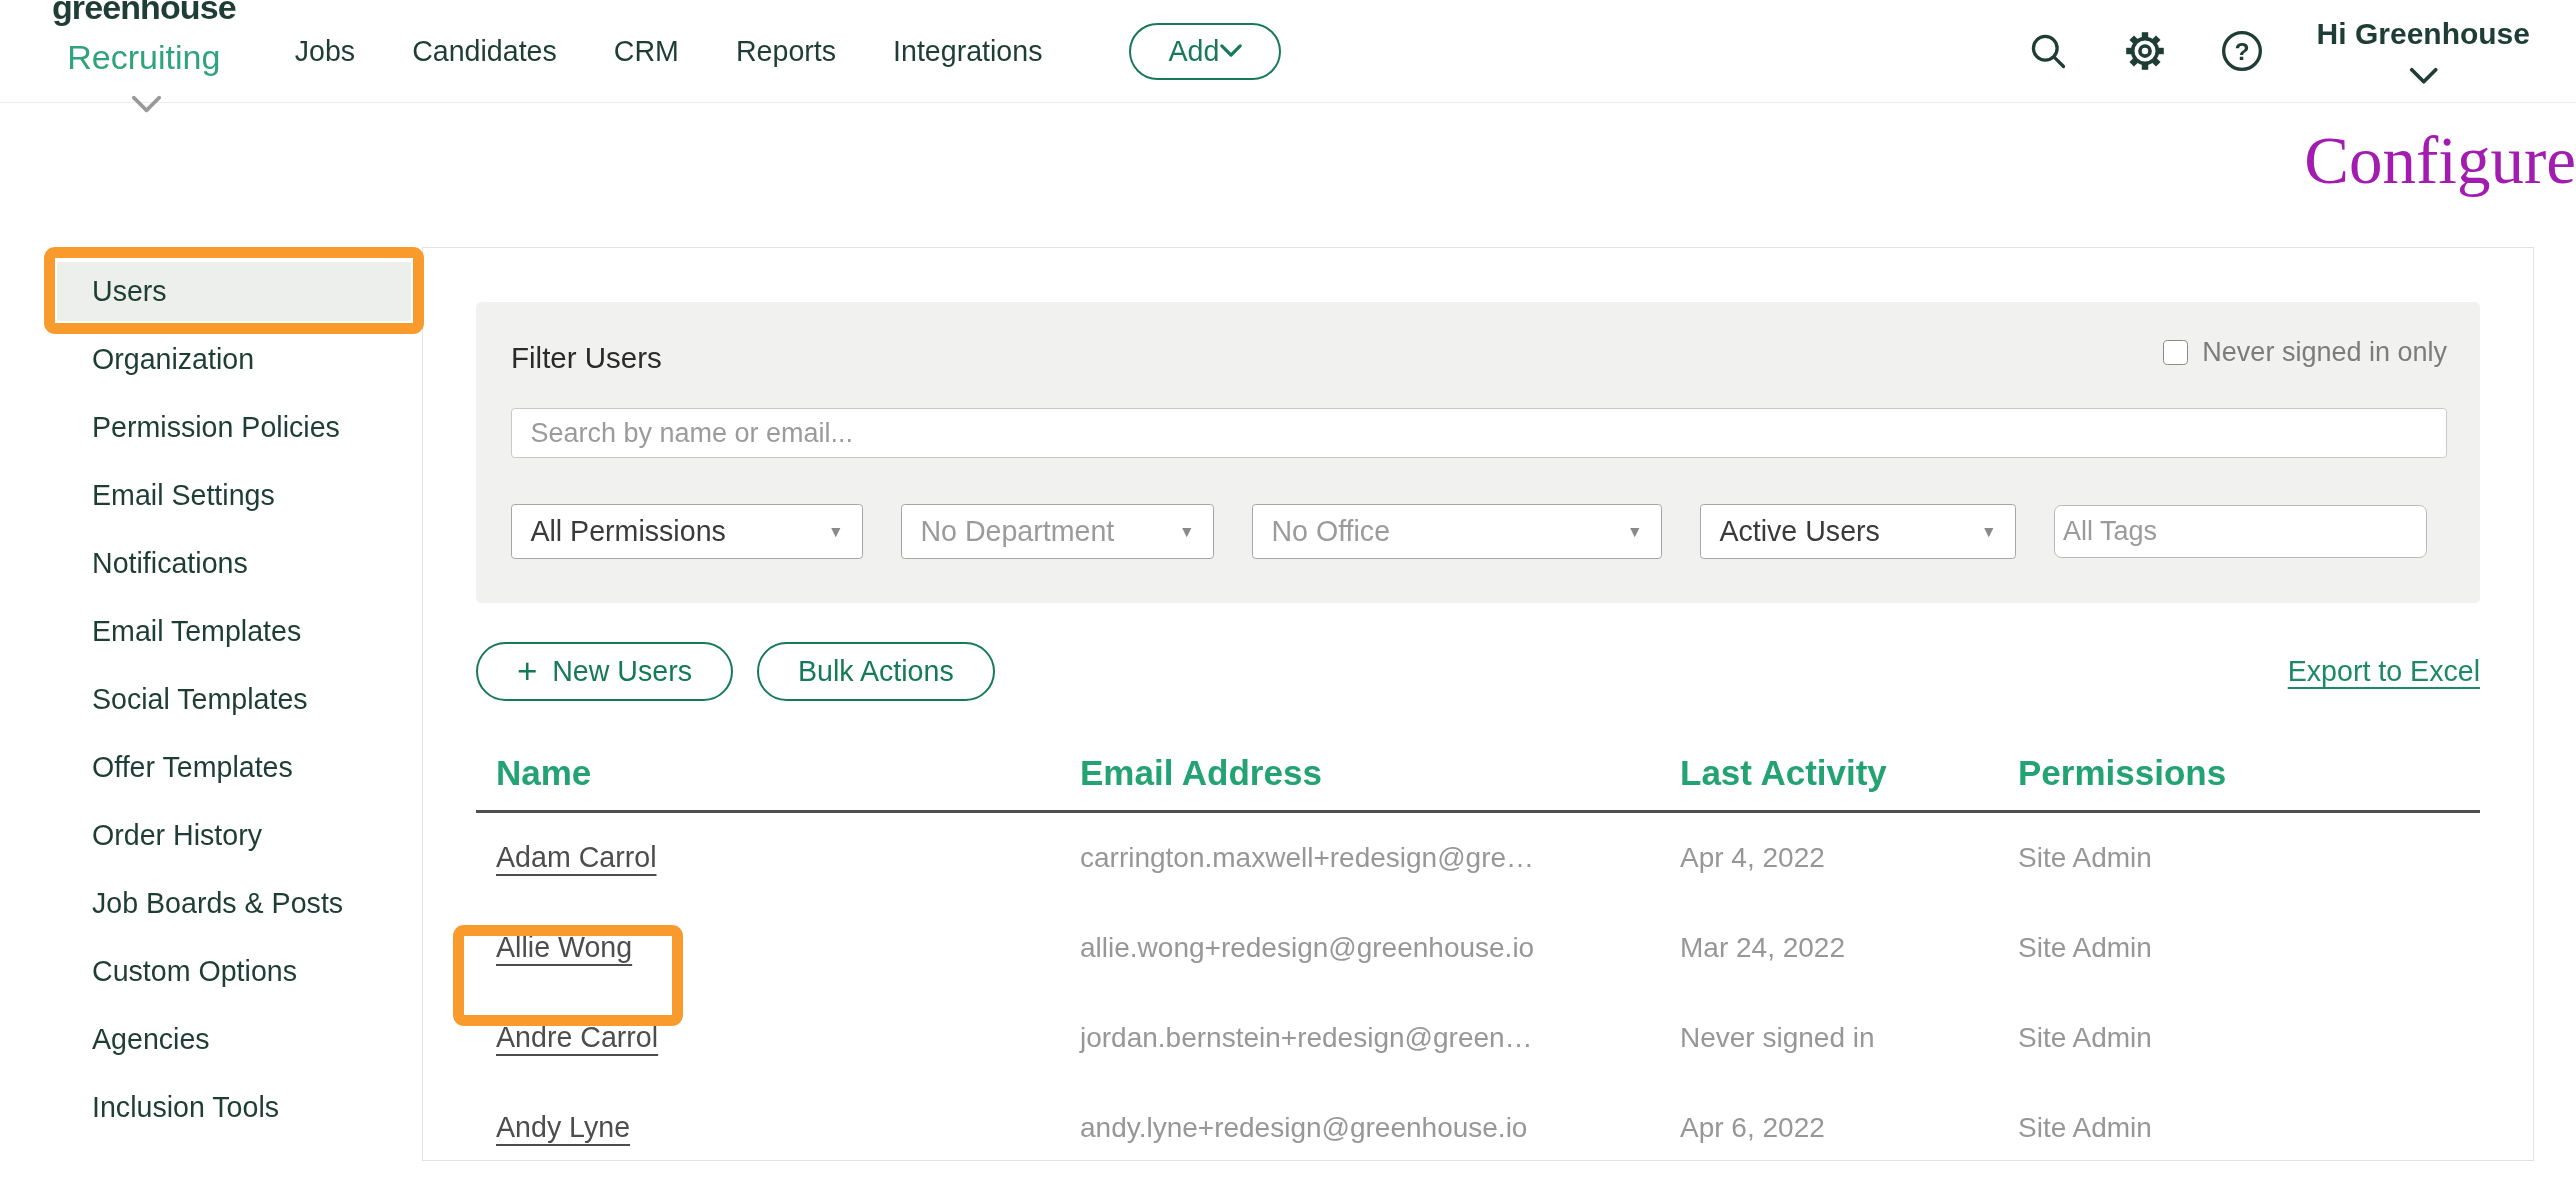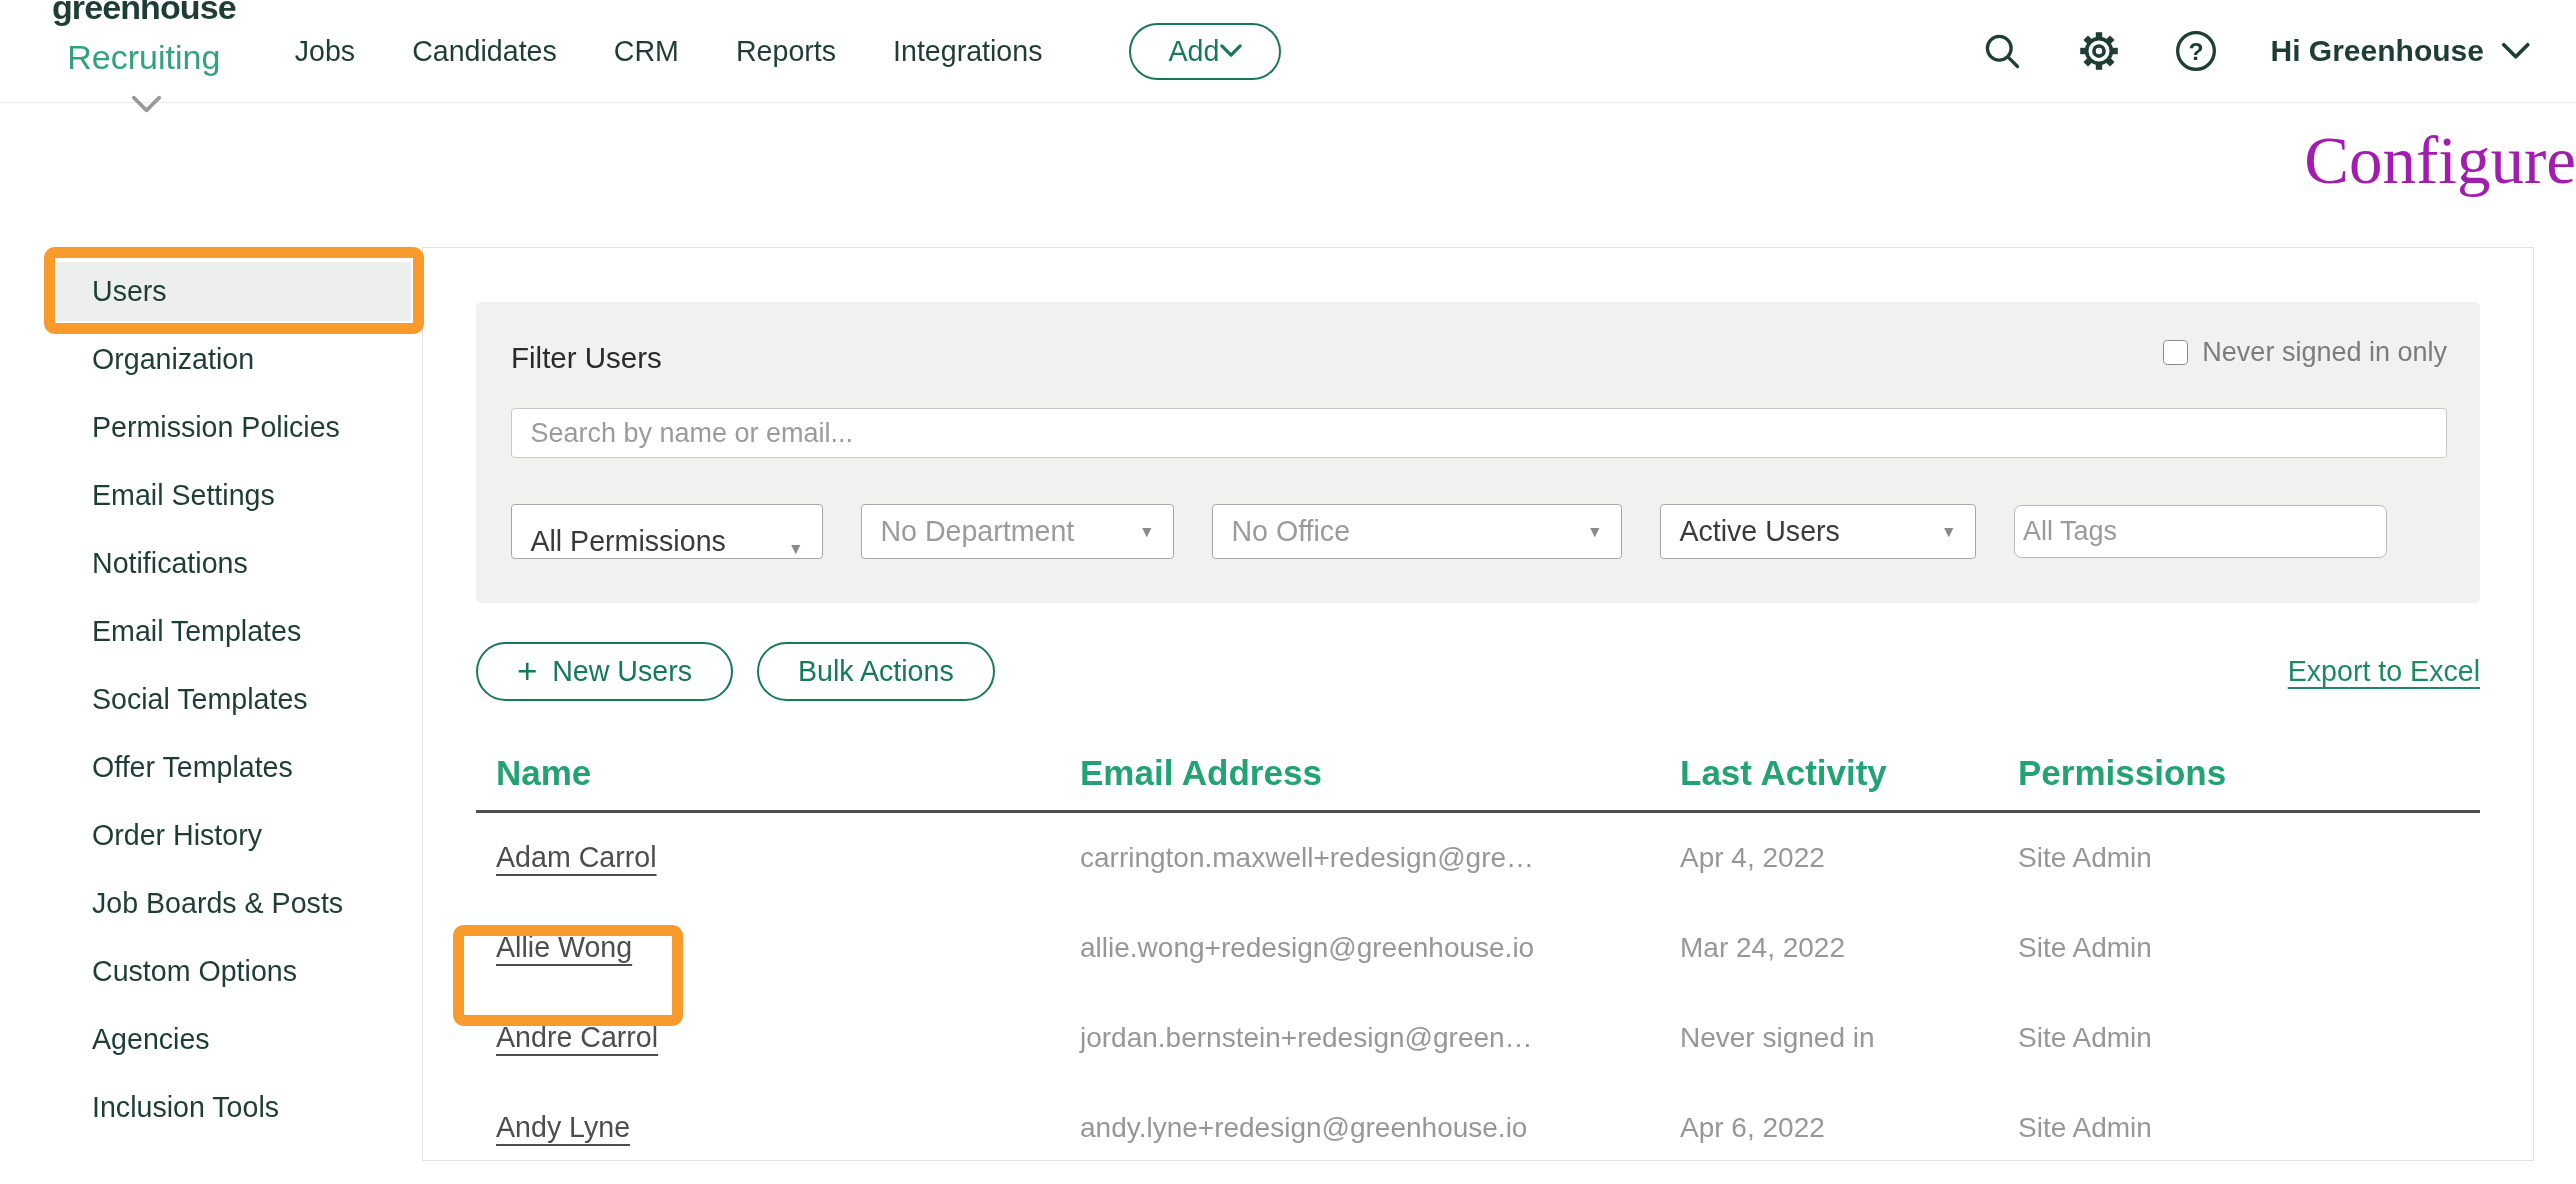--- a/index.html
+++ b/index.html
@@ -10,21 +10,21 @@
   .topbar { display:flex; align-items:center; height:103px; padding:0 46px 0 52px; border-bottom:1.8px solid #ececec; background:#fff; }
   .logo { display:flex; align-items:center; gap:11px; cursor:pointer;flex-direction:column; }
   .logo-brand { font-size:34px; font-weight:600; letter-spacing:-0.9px; color:#1e3d35; }
   .logo-product { font-size:34px; font-weight:400; color:#2fa37a; }
   .logo-chevron { margin-left:5.5px; margin-top:5.5px; }
   .main-nav { display:flex; gap:57px; margin-left:59px; }
   .nav-item { font-size:28.6px; font-weight:500; color:#1e3d35; cursor:pointer; white-space:nowrap; }
   .add-btn { margin-left:87px; height:57px; padding:0 37px; border:2.3px solid #17795a; border-radius:31px; background:#fff; color:#17795a; font-size:28.6px; font-weight:500; display:flex; align-items:center; gap:1px; cursor:pointer; }
   .topbar-right { margin-left:auto; display:flex; align-items:center; gap:53px; }
   .icon-btn { width:44px; height:44px; display:flex; align-items:center; justify-content:center; cursor:pointer; }
-  .user-menu { display:flex; align-items:center; gap:16.6px; font-size:30px; font-weight:700; color:#1e3d35; cursor:pointer; }
+  .user-menu { display:flex; align-items:center; gap:16.6px; font-size:30px; font-weight:700; color:#1e3d35; cursor:pointer;flex-direction:column; }
 
   
   .page-title { font-family:"Liberation Serif", serif; font-size:67px; font-weight:500; color:#a21caf; margin:22px 0 0 52px; line-height:1.05;text-align:right; }
 
   
   .content { display:flex; align-items:stretch; margin-top:52px; height:914px; }
 
   .sidebar { flex:0 0 422px; width:422px; padding-top:10px; }
   .sidebar-item { height:68px; display:flex; align-items:center; padding-left:92px; font-size:28.6px; color:#1e3d35; cursor:pointer; }
   .sidebar-item.selected { height:59px; margin:4.6px 11px 4.6px 57px; padding-left:35px; background:#edefed; border-radius:1.8px; position:relative; }
@@ -40,21 +40,21 @@
   .never-row { position:absolute; top:35px; right:33px; display:flex; align-items:center; gap:14.7px; }
   .checkbox { width:25px; height:25px; background:#fff; border:1.8px solid #8a8a8a; border-radius:4.6px; cursor:pointer; }
   .never-label { font-size:27px; color:#7c7c7c; }
   .search-input { display:block; margin-top:33px; width:100%; height:50px; border:0.9px solid #c9c9c9; border-radius:3.7px; padding:0 18.4px; font-size:27px; color:#333; font-family:"Liberation Sans", sans-serif; }
   .search-input::placeholder { color:#9b9b9b; }
   .filter-row { display:flex; gap:38px; margin-top:46px; }
   .dropdown { height:55px; background:#fff; border:0.9px solid #a6a6a6; border-radius:3.7px; display:flex; align-items:center; justify-content:space-between; padding:0 18.4px; cursor:pointer; }
   .dd-value { font-size:28.6px; color:#3a3a3a; }
   .dropdown.muted .dd-value { color:#9b9b9b; }
   .dd-caret { font-size:15.7px; color:#8a8a8a; margin-left:16.6px; }
-  .dd-0 { width:312px;align-items:flex-end; } .dd-1 { width:313px; } .dd-2 { width:410px; } .dd-3 { width:316px; }
+  .dd-0 { width:352px; } .dd-1 { width:313px; } .dd-2 { width:410px; } .dd-3 { width:316px; }
   .tags-input { width:373px; height:53px; margin-top:1px; border:0.9px solid #b9b9b9; border-radius:7.4px; padding:0 8px; font-size:27px; color:#000000; font-family:"Liberation Sans", sans-serif; background:#fff; }
   .tags-input::placeholder { color:#9b9b9b; }
 
   
   .actions-row { display:flex; align-items:center; margin-top:39px; }
   .pill-btn { height:59px; border:2.3px solid #157a56; border-radius:31px; background:#fff; color:#157a56; font-size:28.6px; font-weight:500; padding:0 39px; display:flex; align-items:center; gap:14.7px; cursor:pointer; }
   .pill-btn + .pill-btn { margin-left:24px; }
   .plus-glyph { font-size:35px; font-weight:400; line-height:1; margin-top:-3.7px; }
   .export-link { margin-left:auto; font-size:28.6px; font-weight:500; color:#1d8a63; text-decoration:underline; text-decoration-thickness:2.3px; text-underline-offset:6.4px; cursor:pointer; }
 

